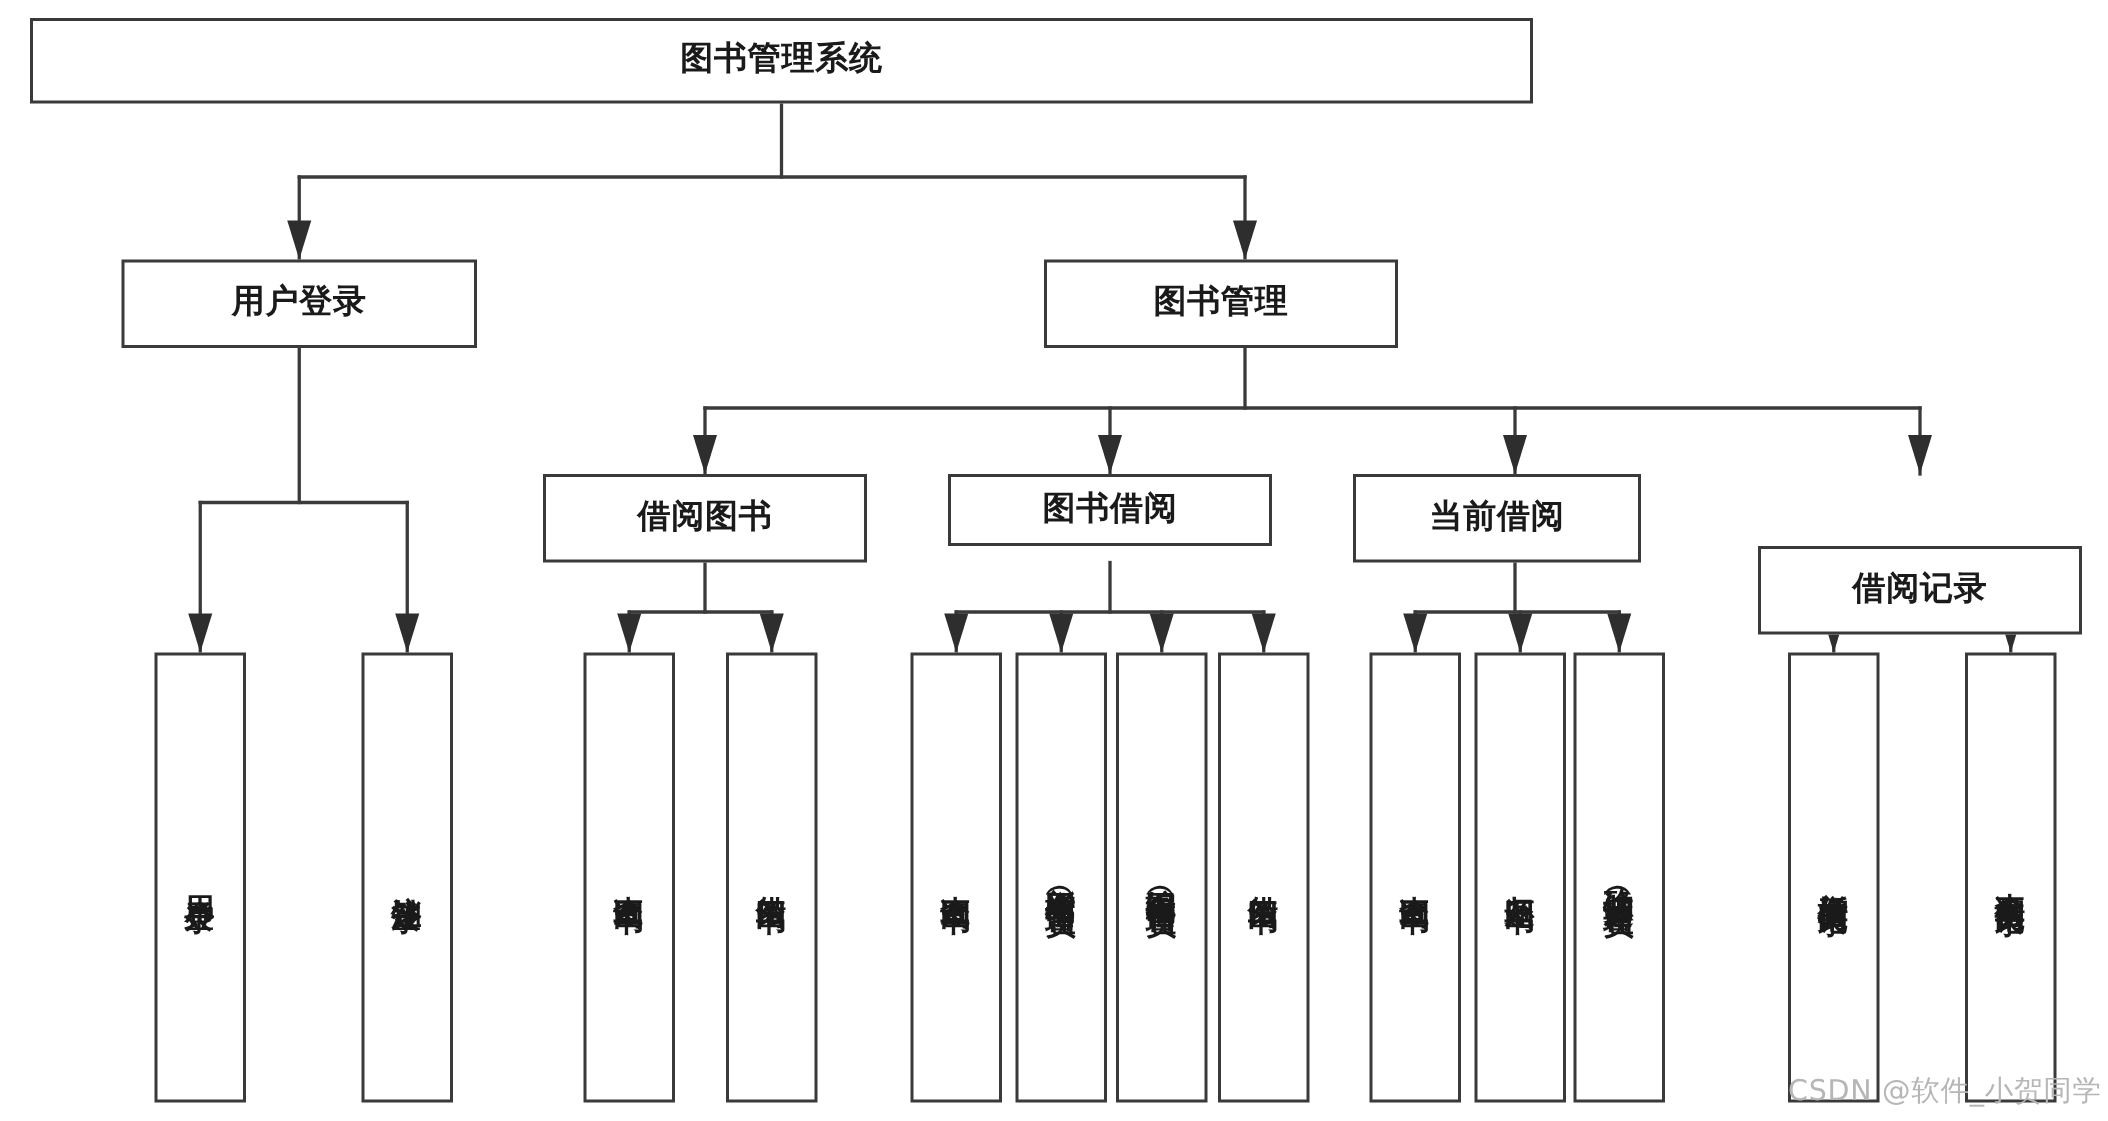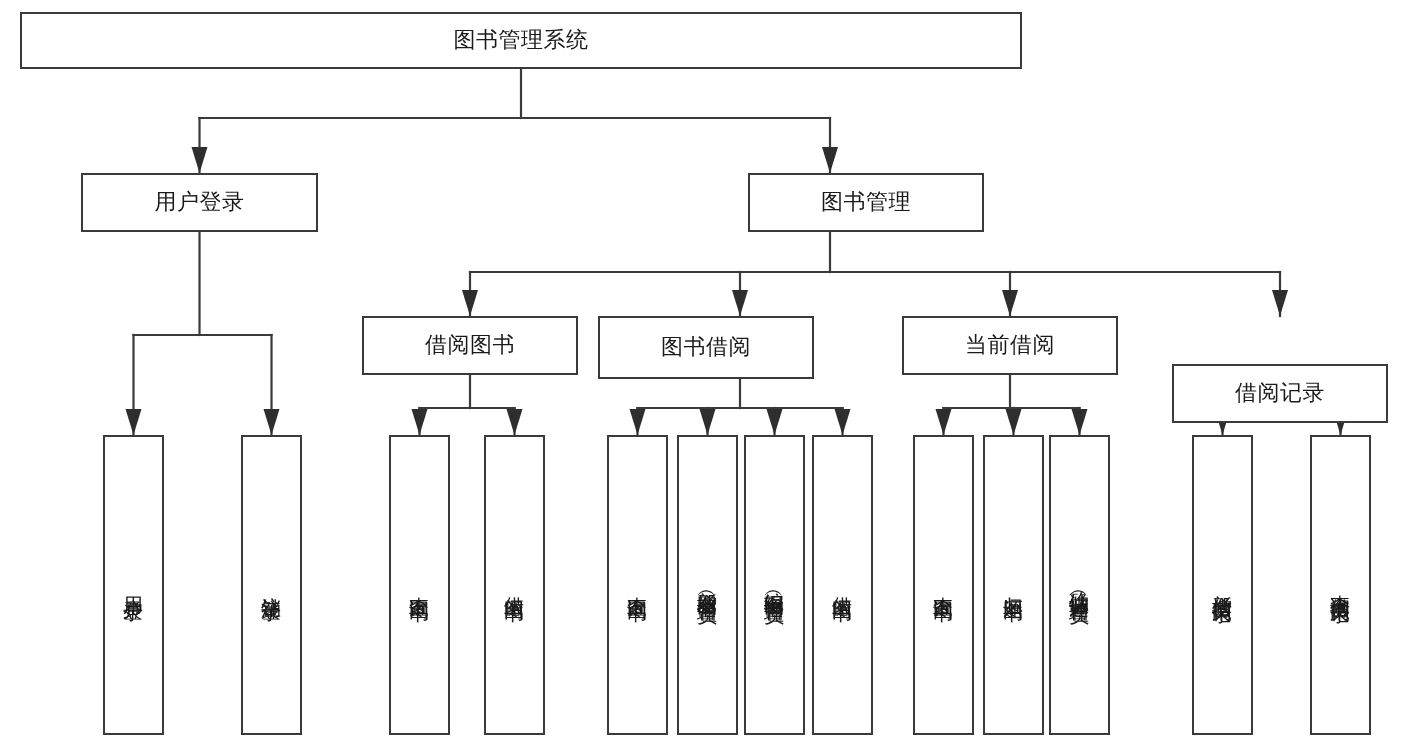--- a/index.html
+++ b/index.html
@@ -33,20 +33,21 @@
     overflow: hidden;
   }
   .node-label {
     color: #1a1a1a;
     font-size: 21px;
     line-height: 1.12;
     letter-spacing: 0.5px;
     white-space: nowrap;
     text-align: left;
     user-select: none;
+    font-weight: bold;
   }
   .node-box.vertical .node-label {
     writing-mode: vertical-rl;
     text-orientation: upright;
     font-size: 20px;
     letter-spacing: 2px;
     line-height: 1.0;
   }
   .node-box.root .node-label,
   .node-box.level1 .node-label,
@@ -138,30 +139,30 @@
       <line x1="1340.5" y1="408" x2="1340.5" y2="435" class="conn-line"></line>
       <polygon points="1332.5,409 1348.5,409 1340.5,435" class="arrow-head"></polygon>
     </svg>
   <div id="node-layer">
       <div class="node-box root" style="left: 20px; top: 12px; width: 1002px; height: 57px;">
         <span class="node-label">图书管理系统</span>
       </div>
       <div class="node-box level1" style="left: 81px; top: 173px; width: 237px; height: 59px;">
         <span class="node-label">用户登录</span>
       </div>
-      <div class="node-box level1" style="left: 748px; top: 173px; width: 236px; height: 59px;">
+      <div class="node-box level1" style="left: 696px; top: 173px; width: 236px; height: 59px;">
         <span class="node-label">图书管理</span>
       </div>
       <div class="node-box level2" style="left: 362px; top: 316px; width: 216px; height: 59px;">
         <span class="node-label">借阅图书</span>
       </div>
-      <div class="node-box level2" style="left: 598px; top: 316px; width: 216px; height: 63px;">
+      <div class="node-box level2" style="left: 632px; top: 316px; width: 216px; height: 48px;">
         <span class="node-label">图书借阅</span>
       </div>
-      <div class="node-box level2" style="left: 902px; top: 316px; width: 216px; height: 59px;">
+      <div class="node-box level2" style="left: 902px; top: 316px; width: 192px; height: 59px;">
         <span class="node-label">当前借阅</span>
       </div>
       <div class="node-box level2" style="left: 1172px; top: 316px; width: 216px; height: 59px; margin-top: 48px;">
         <span class="node-label">借阅记录</span>
       </div>
       <div class="node-box leaf vertical" style="left: 103px; top: 435px; width: 61px; height: 300px;">
         <span class="node-label">用户登录</span>
       </div>
       <div class="node-box leaf vertical" style="left: 241px; top: 435px; width: 61px; height: 300px;">
         <span class="node-label">注销登录</span>
@@ -193,13 +194,14 @@
       <div class="node-box leaf vertical" style="left: 1049px; top: 435px; width: 61px; height: 300px;">
         <span class="node-label">确认归还（管理员）</span>
       </div>
       <div class="node-box leaf vertical" style="left: 1192px; top: 435px; width: 61px; height: 300px;">
         <span class="node-label">新增借阅记录</span>
       </div>
       <div class="node-box leaf vertical" style="left: 1310px; top: 435px; width: 61px; height: 300px;">
         <span class="node-label">查询借阅记录</span>
       </div>
     </div>
+  <div class="watermark" style="left: 1192px; top: 714px;">CSDN @软件_小贺同学</div>
 </div>
 
 </body></html>

